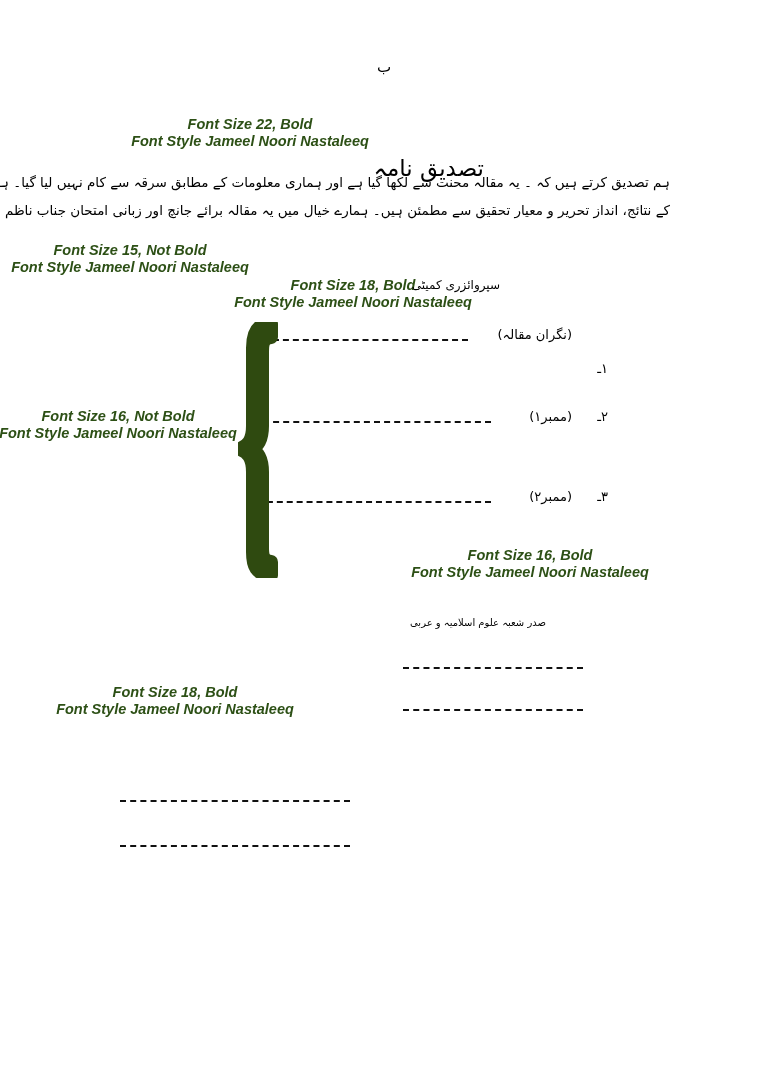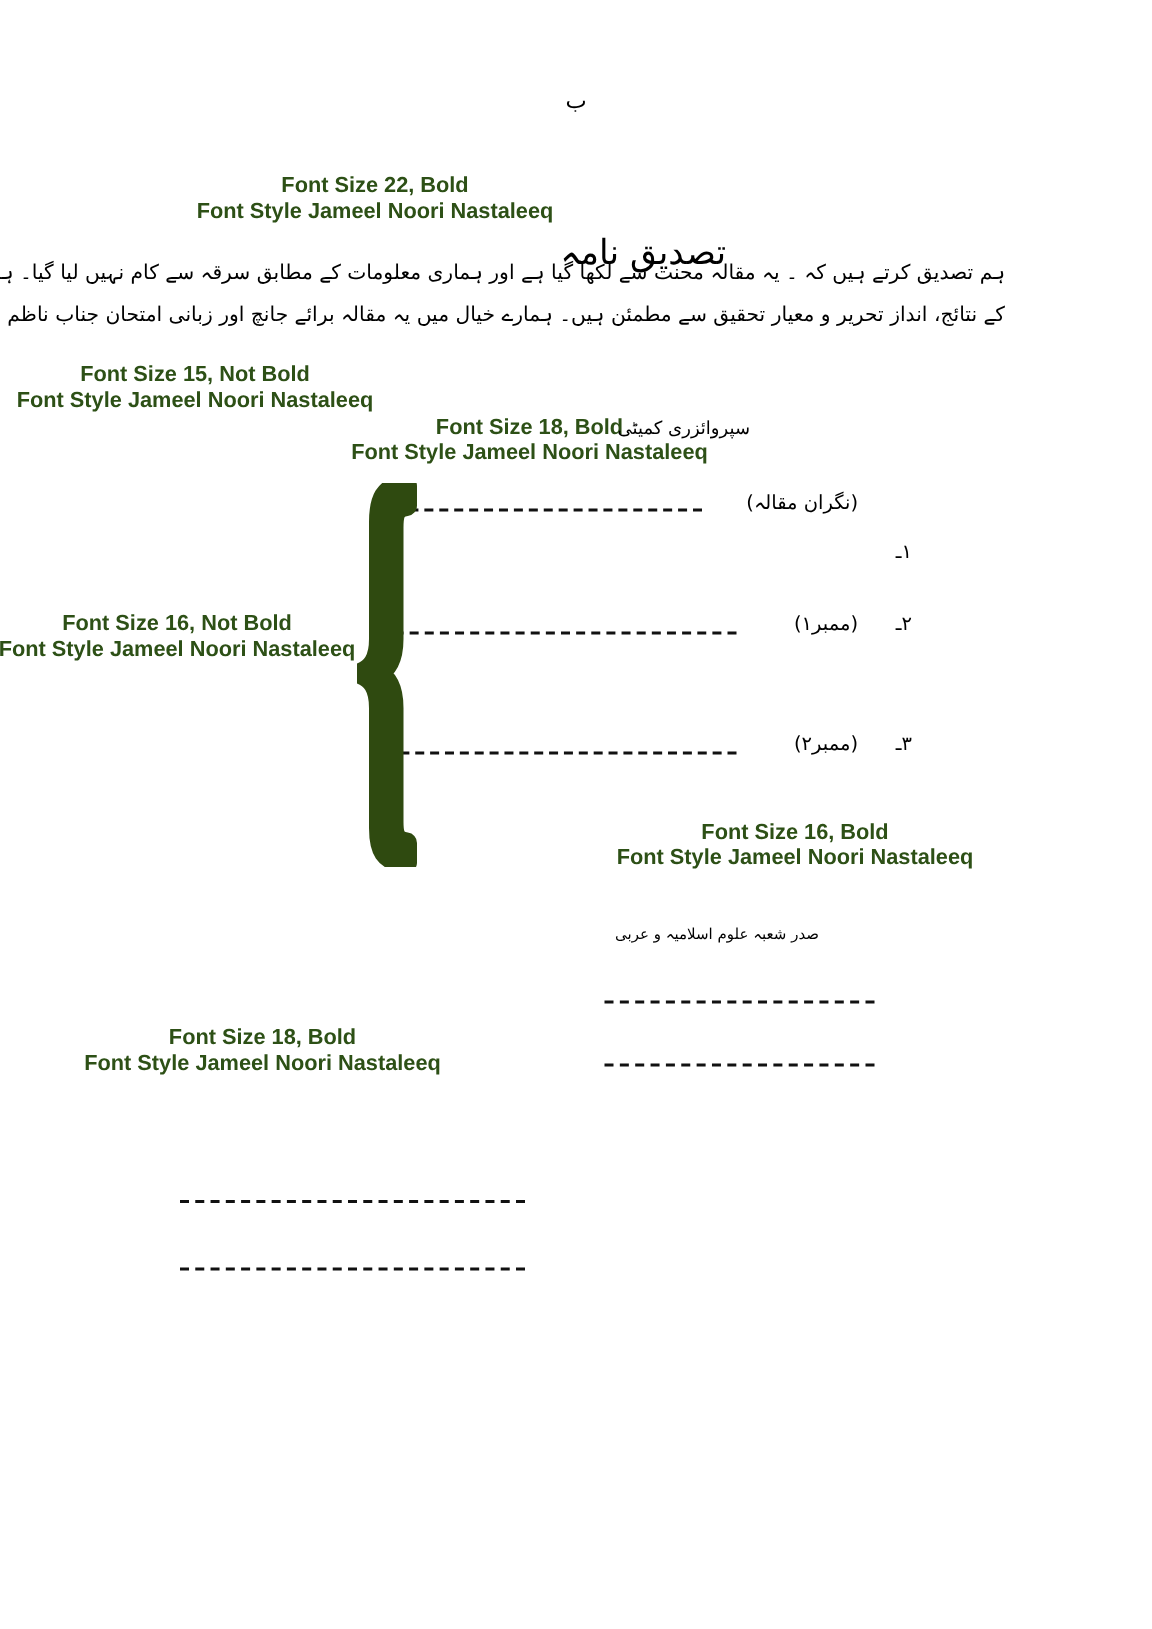--- a/index.html
+++ b/index.html
@@ -54,21 +54,21 @@
     position: absolute;
     color: #2d5016;
     font-family: "Liberation Sans", sans-serif;
     font-weight: bold;
     font-size: 14.5px;
     line-height: 17px;
     white-space: nowrap;
   }
   .anno .l1 { display: block; }
   .anno .l2 { display: block; }
-  .anno.ctr { text-align: center; }
+  .anno.ctr { text-align: center; font-style: italic; }
 
   
   .dash {
     position: absolute;
     height: 0;
     border-top: 2.2px dashed #111111;
   }
 
   
   .brace {

